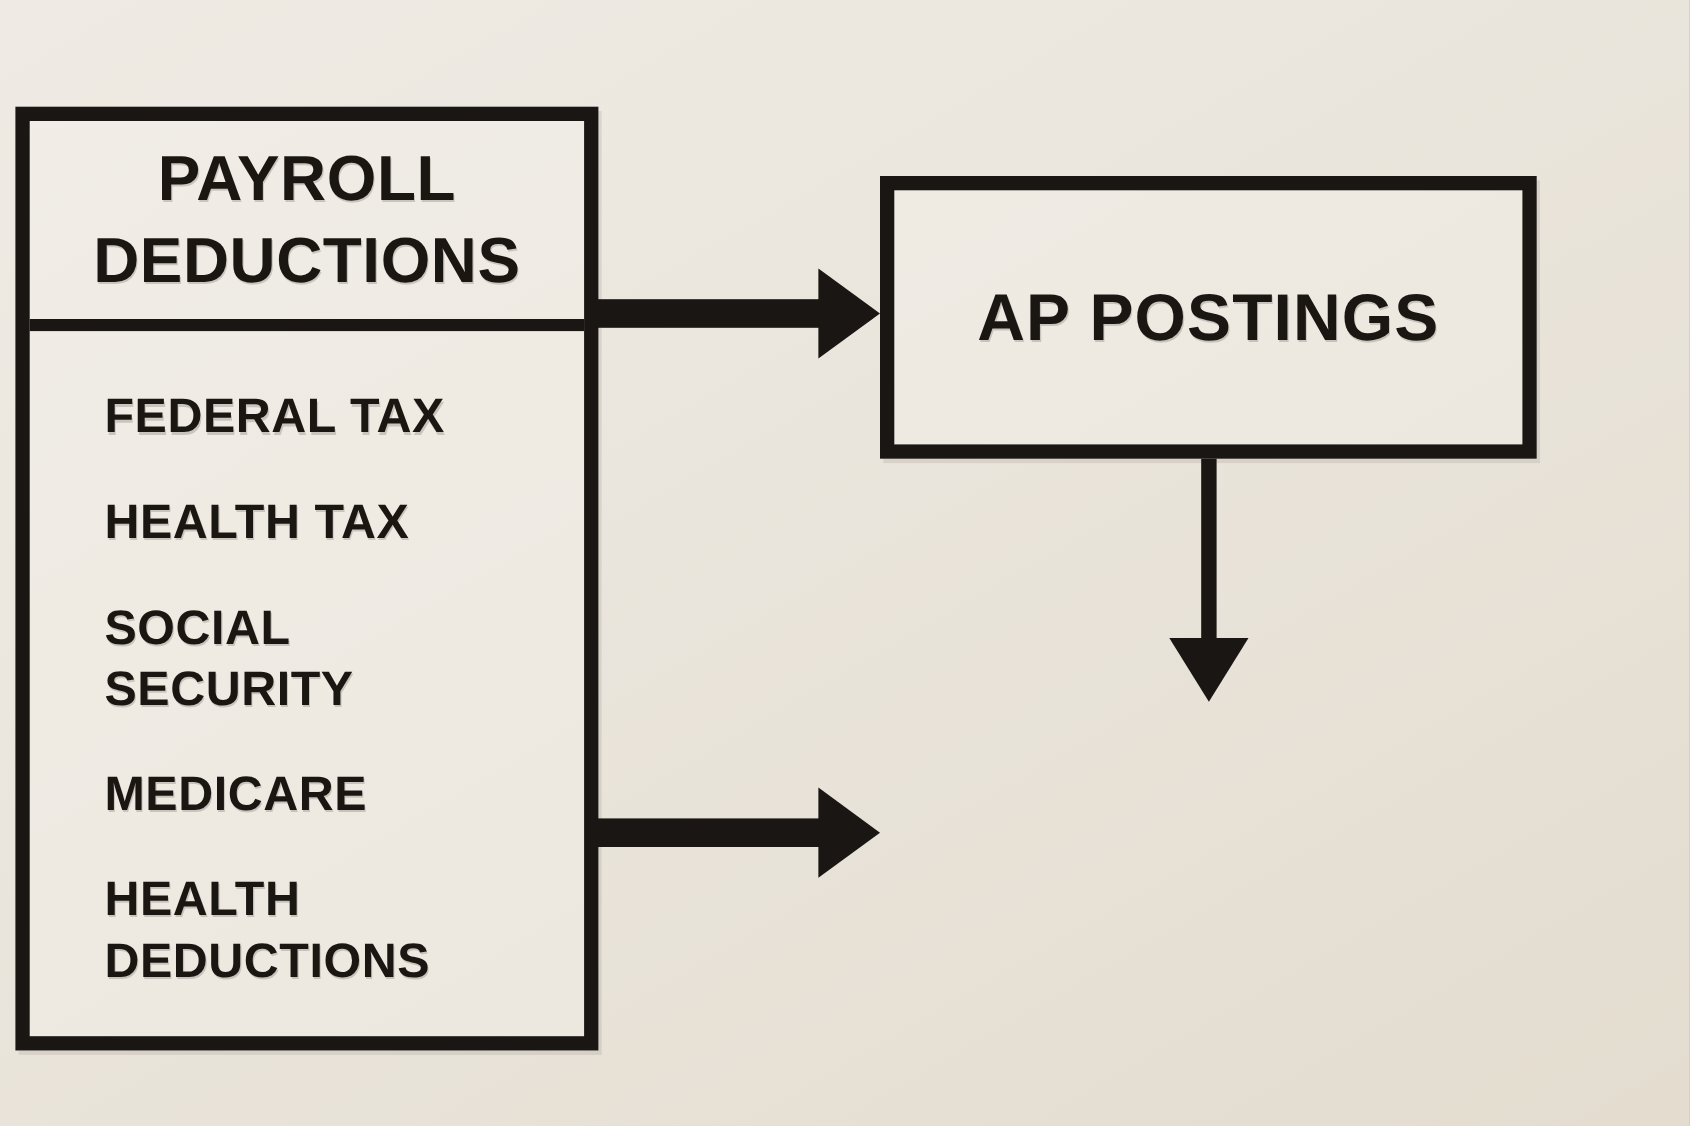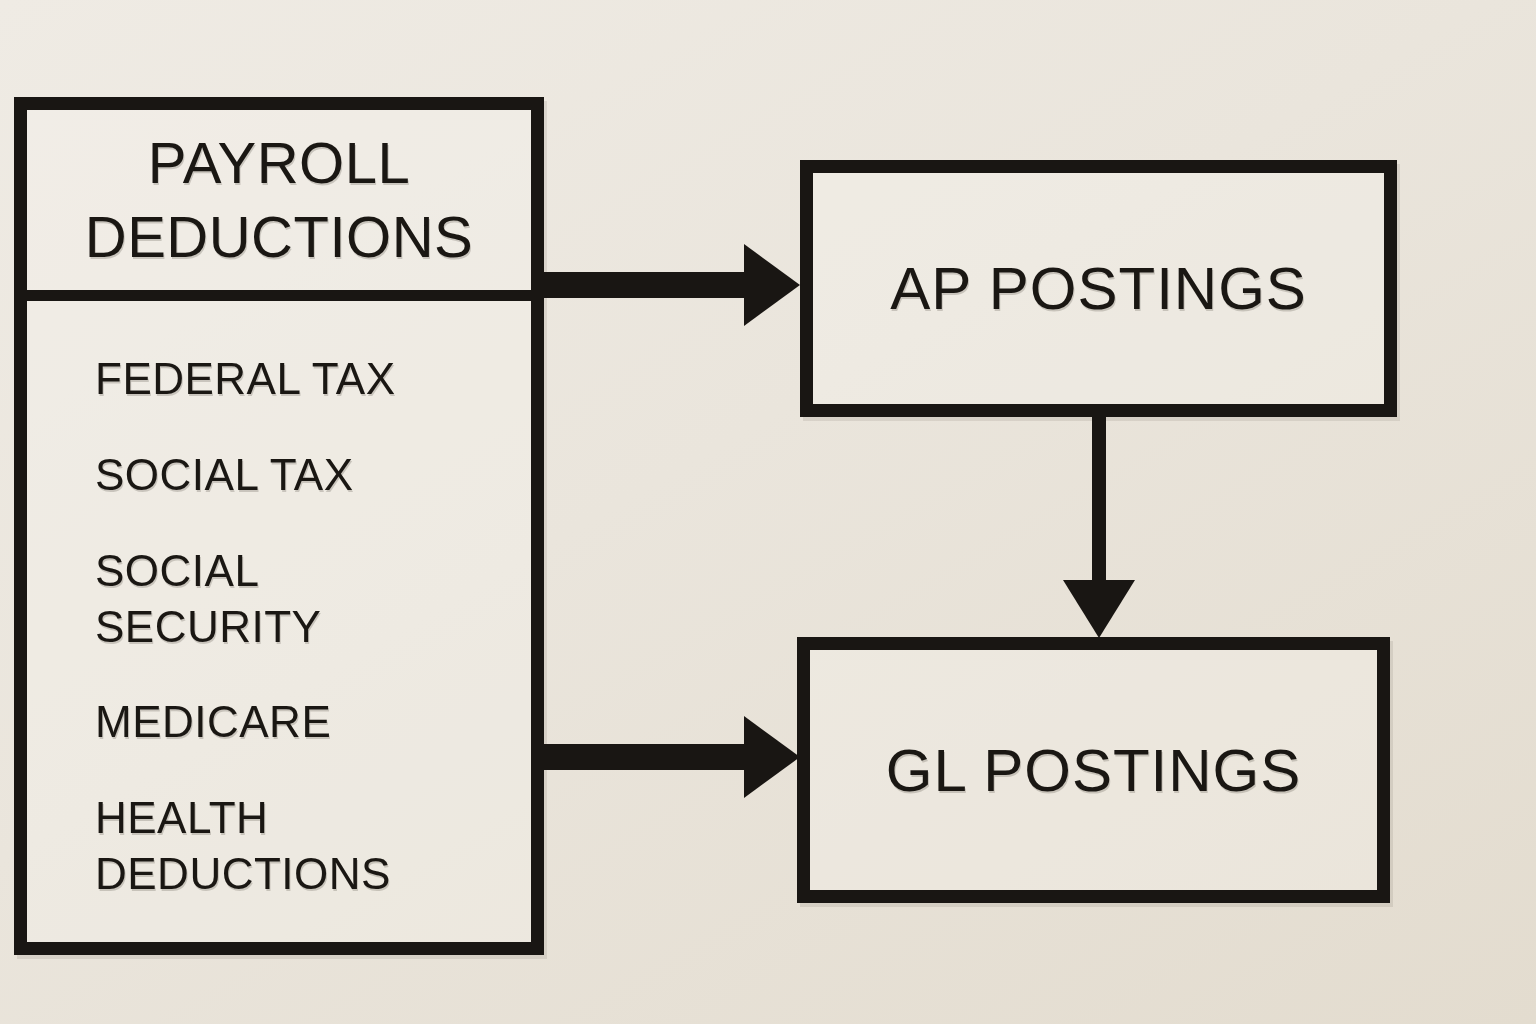--- a/index.html
+++ b/index.html
@@ -17,21 +17,21 @@
     color: #1a1713;
   }
   .box {
     position: absolute;
     border: 13px solid #191613;
     background: rgba(247, 244, 238, 0.35);
     box-shadow: 3px 4px 0 rgba(60, 50, 35, 0.10);
     box-sizing: border-box;
   }
   .ink-text {
-    font-weight: 400;
+    font-weight: 700;
     color: #1a1713;
     text-shadow: 1px 2px 0 rgba(25, 20, 10, 0.18);
     letter-spacing: 0.5px;
   }
   
   .payroll-box {
     left: 14px;
     top: 97px;
     width: 530px;
     height: 858px;
@@ -118,34 +118,31 @@
 <body>
 
 <div class="canvas">
 
   <div class="box payroll-box">
     <div class="payroll-header">
       <div class="ink-text payroll-title">PAYROLL DEDUCTIONS</div>
     </div>
     <div class="payroll-list">
       <div class="ink-text deduction-item">FEDERAL TAX</div>
-      <div class="ink-text deduction-item">SOCIAL TAX</div>
+      <div class="ink-text deduction-item">HEALTH TAX</div>
       <div class="ink-text deduction-item">SOCIAL SECURITY</div>
       <div class="ink-text deduction-item">MEDICARE</div>
       <div class="ink-text deduction-item">HEALTH DEDUCTIONS</div>
     </div>
   </div>
 
   <div class="box ap-box">
     <div class="ink-text box-label">AP POSTINGS</div>
   </div>
 
-  <div class="box gl-box">
-    <div class="ink-text box-label">GL POSTINGS</div>
-  </div>
 
   <div class="arrow">
     <div class="shaft-h" style="left:540px; top:272px; width:206px;"></div>
     <div class="head-right" style="left:744px; top:244px;"></div>
   </div>
 
   <div class="arrow">
     <div class="shaft-h" style="left:540px; top:744px; width:206px;"></div>
     <div class="head-right" style="left:744px; top:716px;"></div>
   </div>

